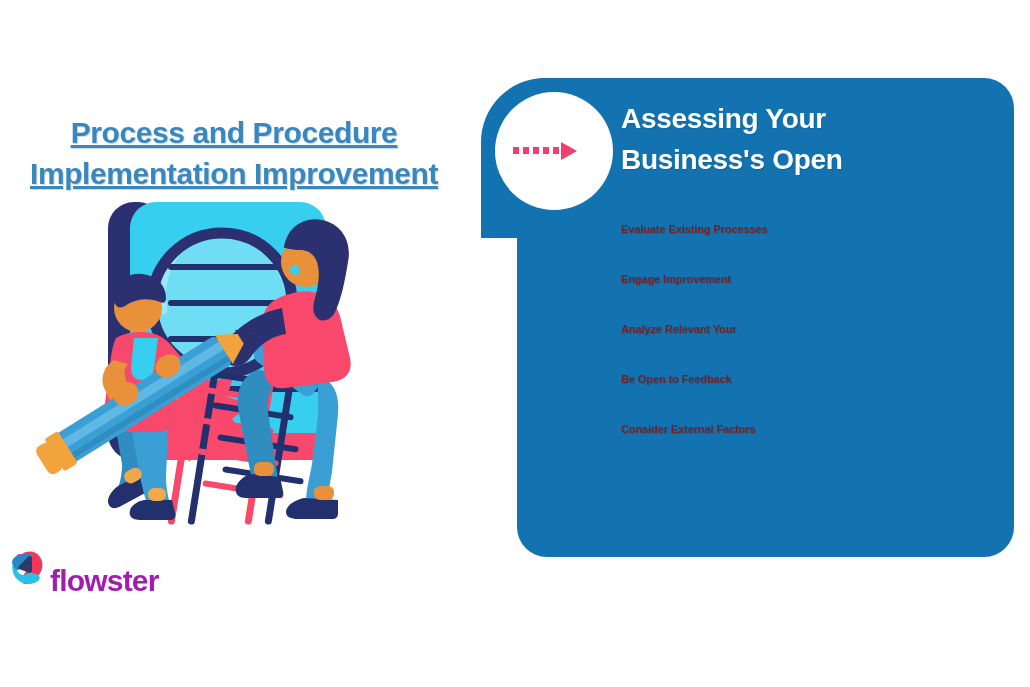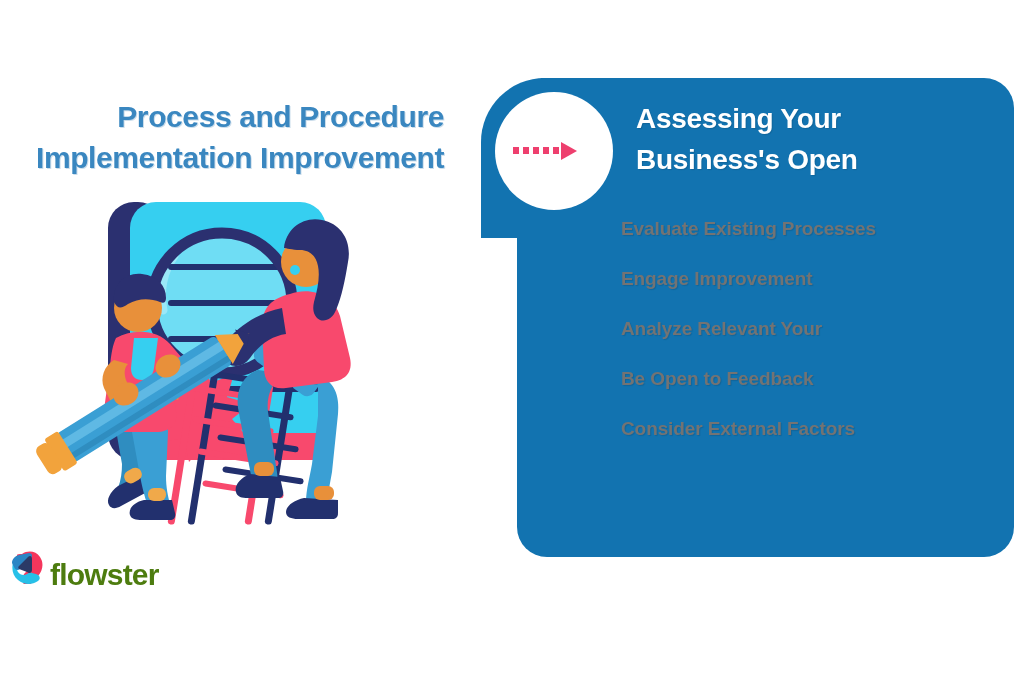--- a/index.html
+++ b/index.html
@@ -20,29 +20,30 @@
     left: 0; top: 0;
     width: 1030px;
     height: 687px;
     background: #ffffff;
   }
 
   
   .left-title {
     position: absolute;
     left: 24px;
-    top: 96px;
+    top: 112px;
     width: 420px;
-    text-align: right;
+    text-align: center;
     font-size: 30px;
     font-weight: 800;
     line-height: 1.38;
     letter-spacing: -0.4px;
     color: #3a87c0;
     text-shadow: 1px 1px 0 rgba(140,180,210,0.45);
+    text-decoration: underline;
   }
   .left-title .tline { display: block; white-space: nowrap; }
 
   
   .panel-wrap {
     position: absolute;
     left: 481px;
     top: 74px;
     width: 533px;
     height: 483px;
@@ -95,36 +96,36 @@
     left: 140px;
     top: 24px;
     width: 370px;
     font-size: 28px;
     font-weight: 800;
     line-height: 1.47;
     letter-spacing: -0.3px;
     color: #ffffff;
     text-shadow: 1px 1px 1px rgba(0,0,0,0.12);
   }
-  .panel-heading .hline { display: block; white-space: nowrap; margin-left: 15px; }
+  .panel-heading .hline { display: block; white-space: nowrap; }
 
   .panel-list {
     position: absolute;
     left: 140px;
     top: 144px;
     width: 380px;
   }
   .panel-list-item {
     display: block;
     height: 50px;
     line-height: 22px;
-    font-size: 19px;
+    font-size: 11px;
     font-weight: 800;
     letter-spacing: -0.1px;
-    color: #737373;
+    color: #7f1d1d;
     white-space: nowrap;
     text-shadow: 1px 1px 1px rgba(0,0,0,0.12);
   }
 
   
   .illustration {
     position: absolute;
     left: 18px;
     top: 198px;
     width: 420px;
@@ -140,25 +141,25 @@
     height: 42px;
   }
   .logo-mark {
     position: absolute;
     left: 0; top: 2px;
     width: 36px; height: 36px;
   }
   .logo-text {
     position: absolute;
     left: 42px;
-    top: 11px;
+    top: 17px;
     font-size: 30px;
     font-weight: 700;
     letter-spacing: -0.8px;
-    color: #4d7c0f;
+    color: #a21caf;
     line-height: 36px;
   }
 </style>
 </head>
 <body>
 
 <div id="canvas">
 
   <div class="left-title">
     <span class="tline">Process and Procedure</span>

